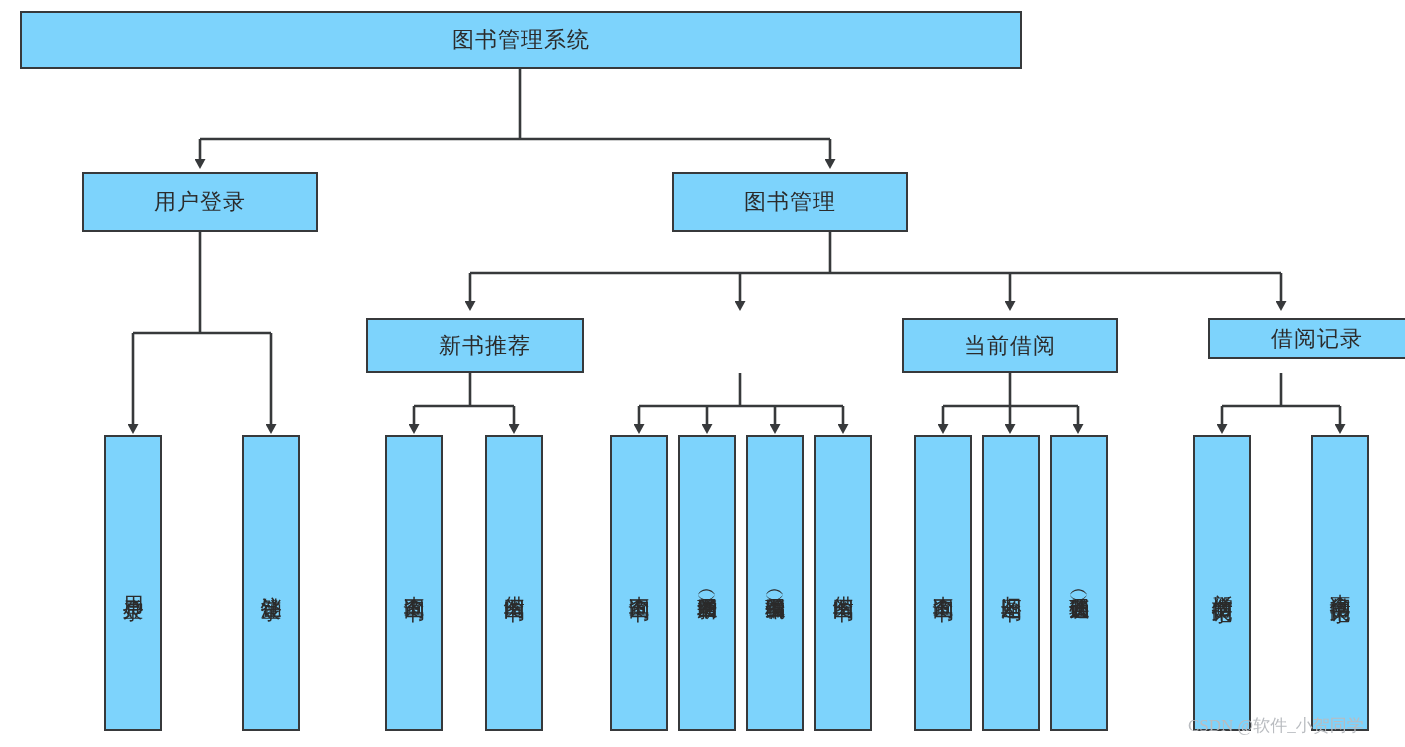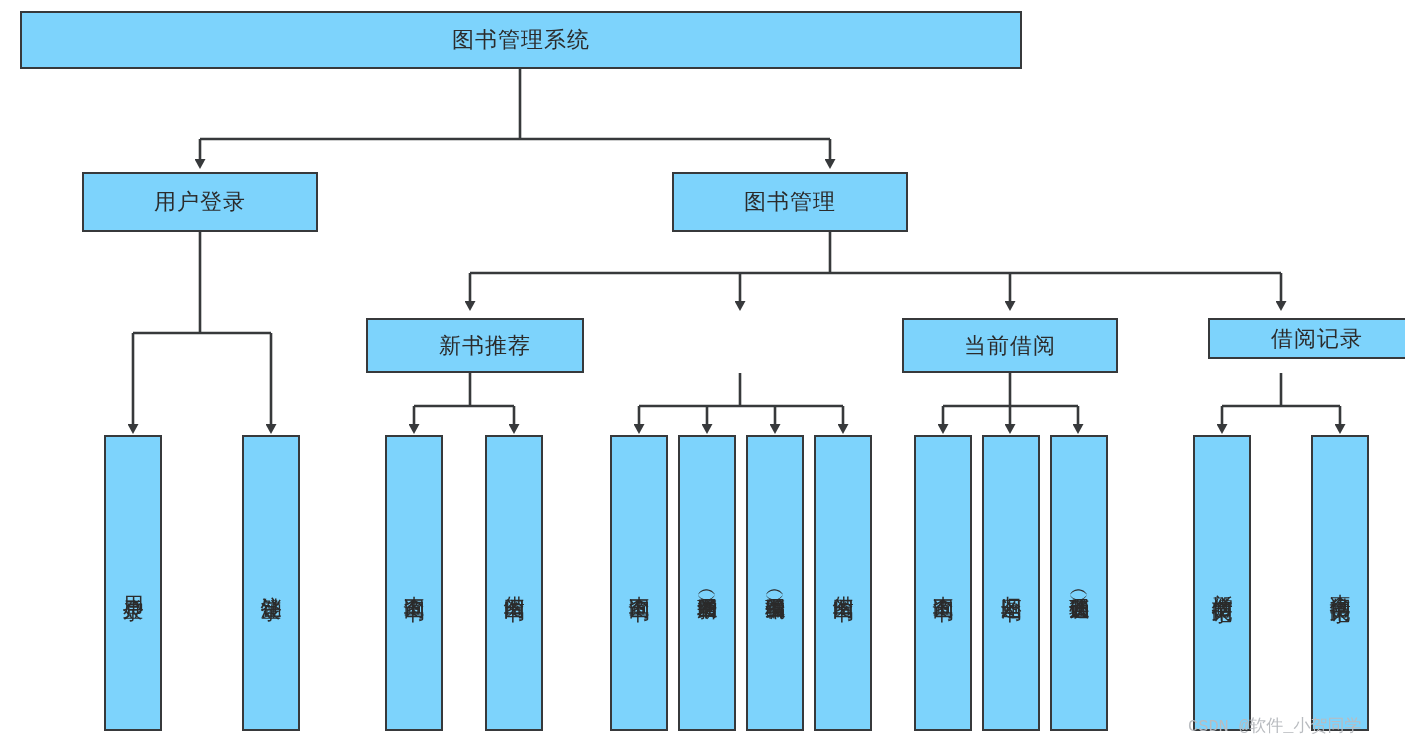--- a/index.html
+++ b/index.html
@@ -55,21 +55,21 @@
     font-size: 20px;
     letter-spacing: 0px;
   }
   #watermark {
     position: absolute;
     left: 1188px;
     top: 714px;
     font-size: 17px;
     color: #b9bcc0;
     white-space: nowrap;
-    font-family: Liberation Mono, monospace;
+    font-family: Liberation Serif, serif;
   }
 </style>
 </head>
 <body>
 
 <div id="canvas">
 
   <svg id="edges" viewBox="0 0 1405 747">
     <defs>
       <marker id="arrow" markerWidth="10" markerHeight="11" refX="1" refY="5.5" orient="auto" markerUnits="userSpaceOnUse">

